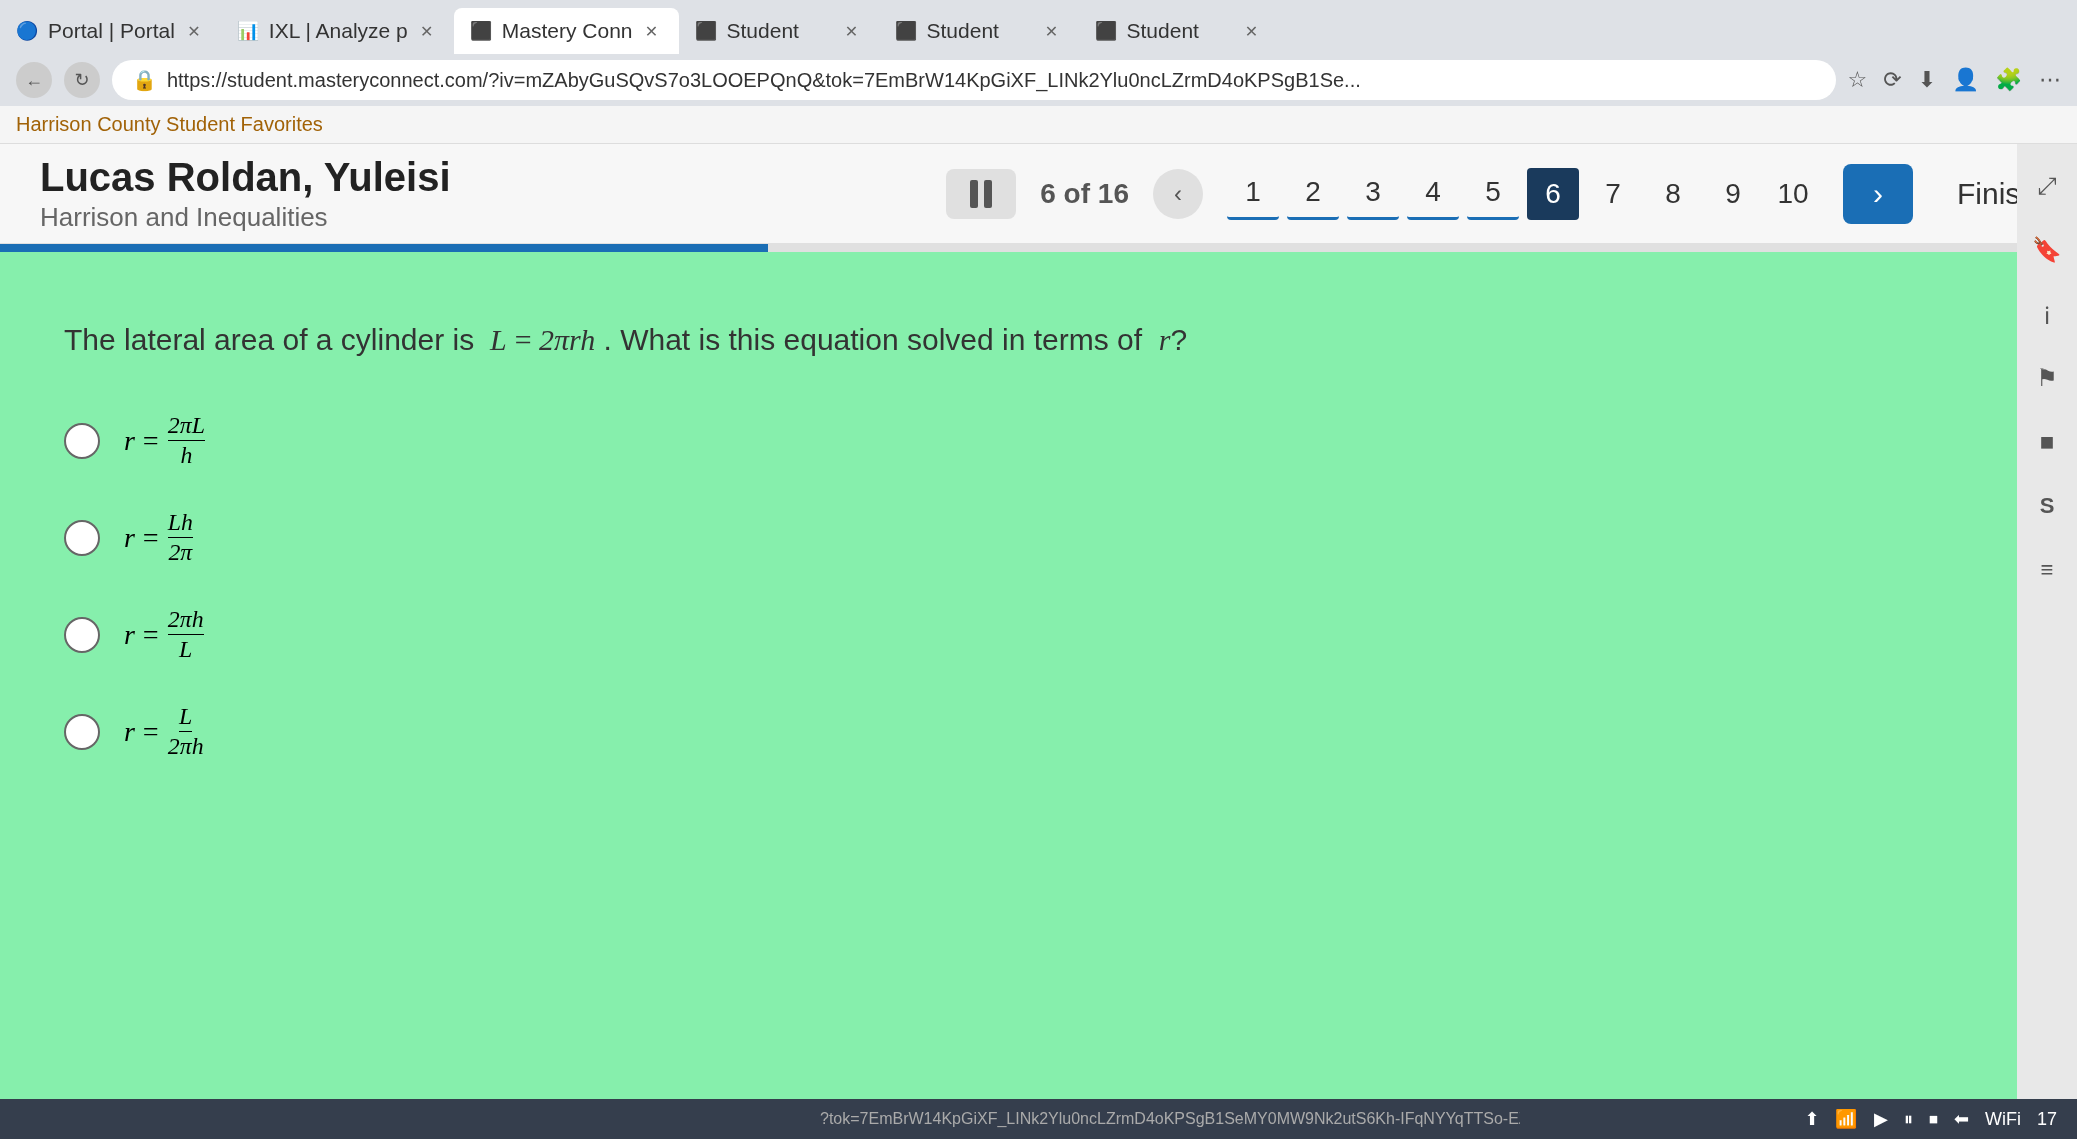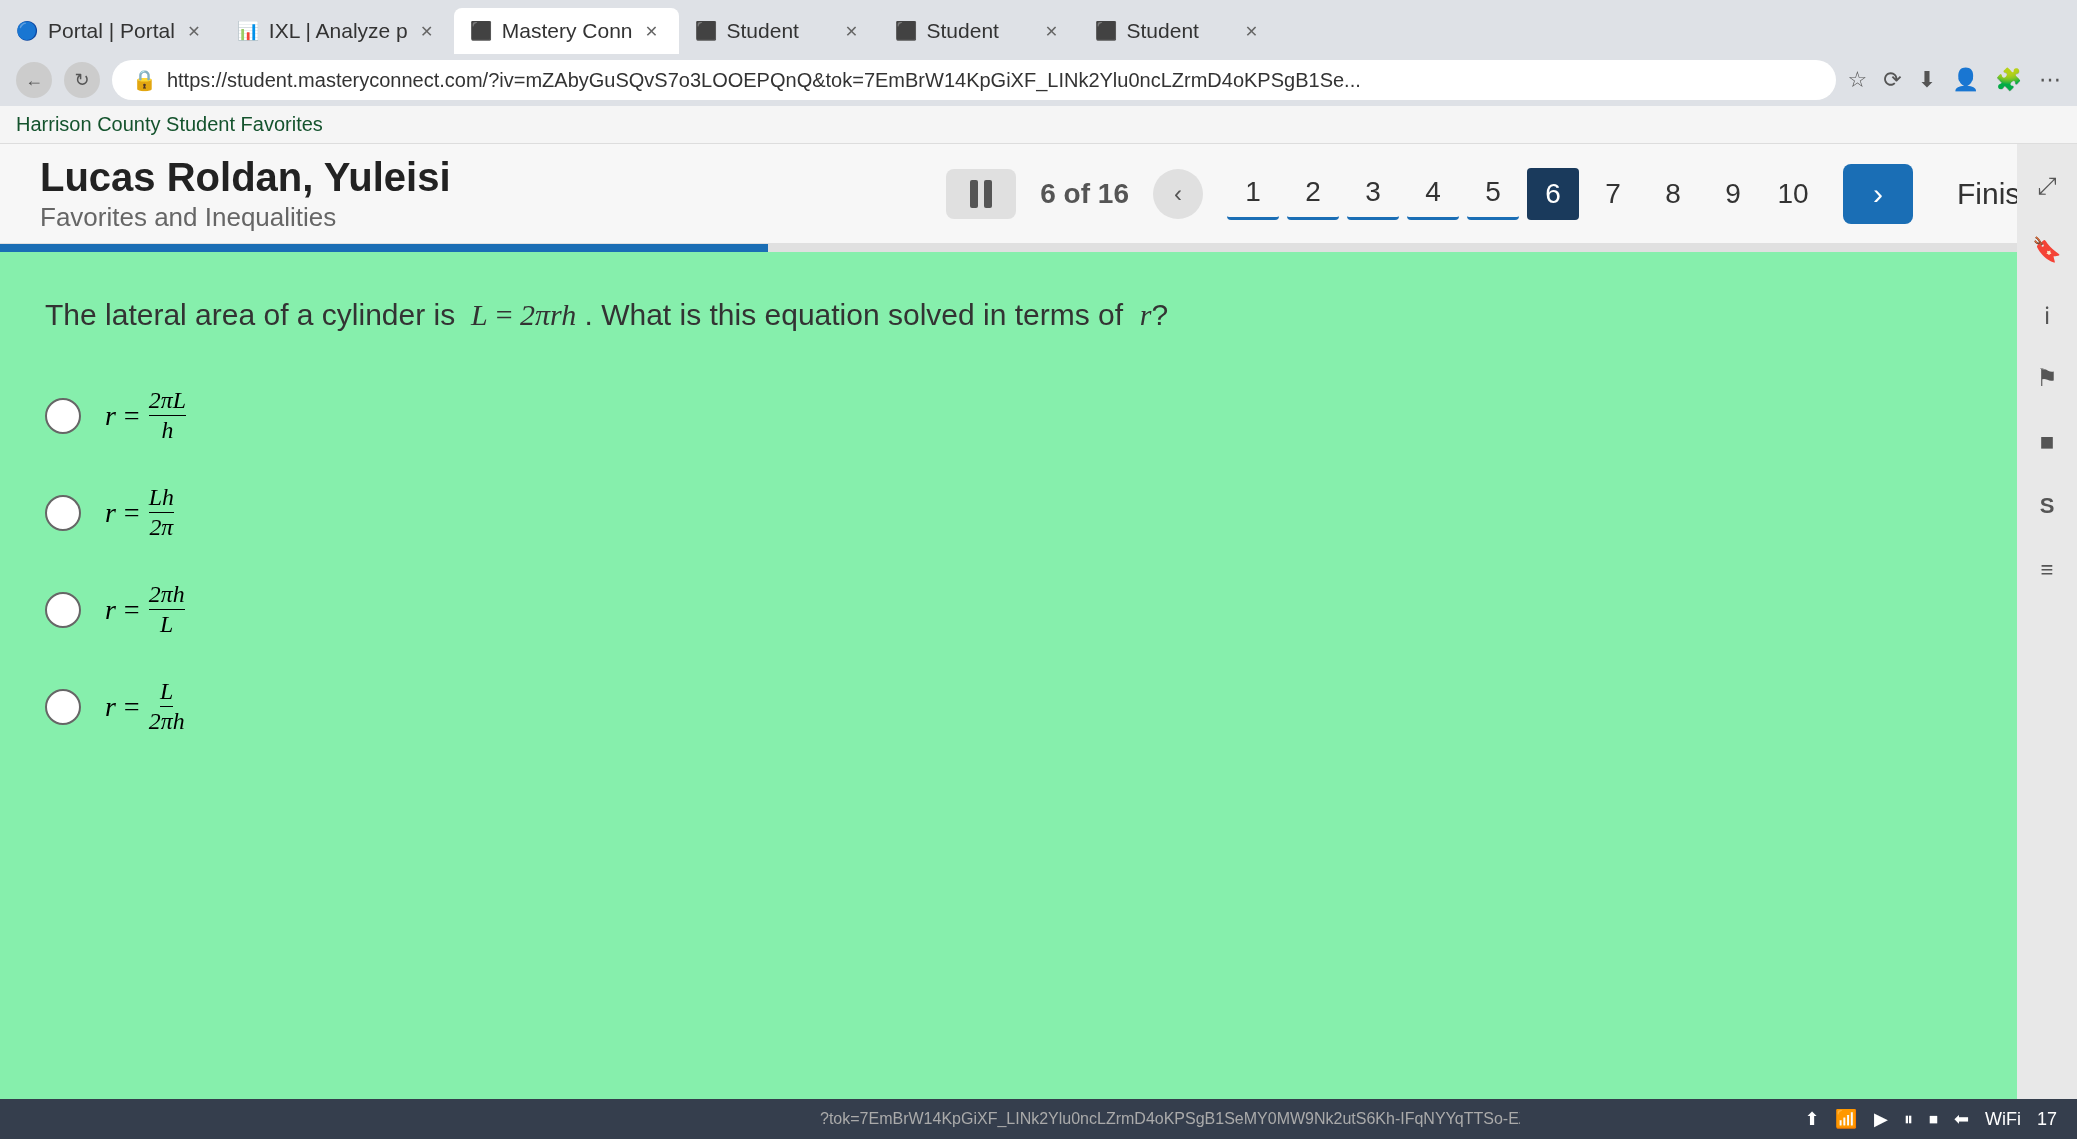--- a/index.html
+++ b/index.html
@@ -121,21 +121,21 @@
       align-items: center;
       gap: 16px;
       font-size: 22px;
       color: #555;
     }
 
     .bookmarks-bar {
       background: #f5f5f5;
       padding: 8px 16px;
       font-size: 20px;
-      color: #14532d;
+      color: #a16207;
       border-bottom: 1px solid #ddd;
       height: 38px;
       display: flex;
       align-items: center;
     }
 
     
     .page-content {
       background: #86efac;
       width: 100%;
@@ -274,21 +274,22 @@
     }
 
     .progress-bar-fill {
       height: 8px;
       background: #1a6eb5;
       width: 37%;
     }
 
     
     .question-area {
-      padding: 40px 45px;
+      padding: 40px 64px;
+      margin-top: 25px;
     }
 
     .question-text {
       font-size: 30px;
       color: #333;
       margin-bottom: 50px;
       line-height: 1.5;
     }
 
     .answer-options {
@@ -477,21 +478,21 @@
     <span>Harrison County Student Favorites</span>
   </div>
 </div>
 
 <div class="page-content">
 
   <div class="quiz-header">
 
     <div class="student-info">
       <div class="student-name">Lucas Roldan, Yuleisi</div>
-      <div class="subject-name">Favorites and Inequalities</div>
+      <div class="subject-name">Harrison and Inequalities</div>
     </div>
 
     <div class="quiz-controls">
 
       <button class="pause-btn">
         <div class="pause-bar"></div>
         <div class="pause-bar"></div>
       </button>
 
       <span class="question-counter">6 of 16</span>

